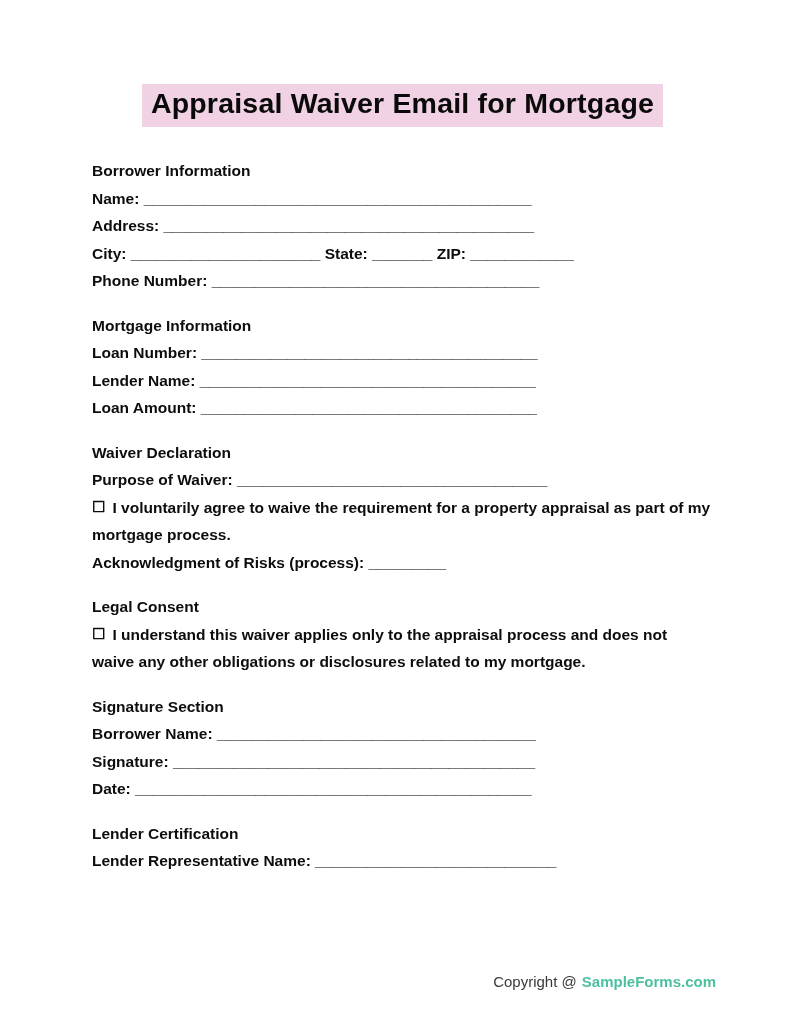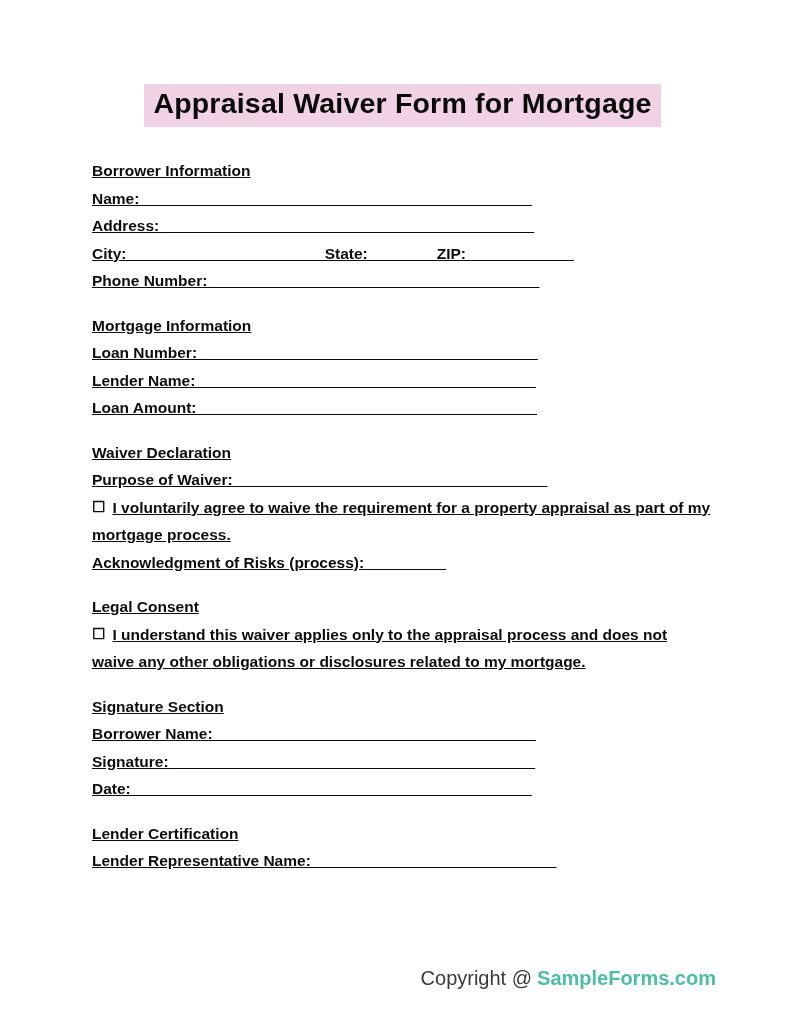--- a/index.html
+++ b/index.html
@@ -36,50 +36,49 @@
     margin-top: 17px;
   }
   .section:first-of-type {
     margin-top: 0;
   }
   .heading, .line {
     font-size: 15.5px;
     font-weight: 700;
     line-height: 27.5px;
     white-space: normal;
-    text-decoration: underline;
   }
   .cb {
     display: inline-block;
     margin-right: 7px;
     font-size: 15px;
     transform: translateY(-1px);
   }
   .footer {
     position: absolute;
     right: 89px;
     bottom: 42px;
-    font-size: 20px;
+    font-size: 15px;
     font-weight: 400;
     color: #3a3a3a;
   }
   .footer .brand {
     color: var(--brand, #4dbfa1);
     font-weight: 700;
     margin-left: 5px;
     cursor: pointer;
   }
 </style>
 </head>
 <body>
 
 <div class="doc">
 
   <div class="title-row">
-    <span class="title">Appraisal Waiver Form for Mortgage</span>
+    <span class="title">Appraisal Waiver Email for Mortgage</span>
   </div>
 
   <div class="section">
     <div class="heading">Borrower Information</div>
     <div class="line">Name: _____________________________________________</div>
     <div class="line">Address: ___________________________________________</div>
     <div class="line">City: ______________________ State: _______ ZIP: ____________</div>
     <div class="line">Phone Number: ______________________________________</div>
   </div>
 

